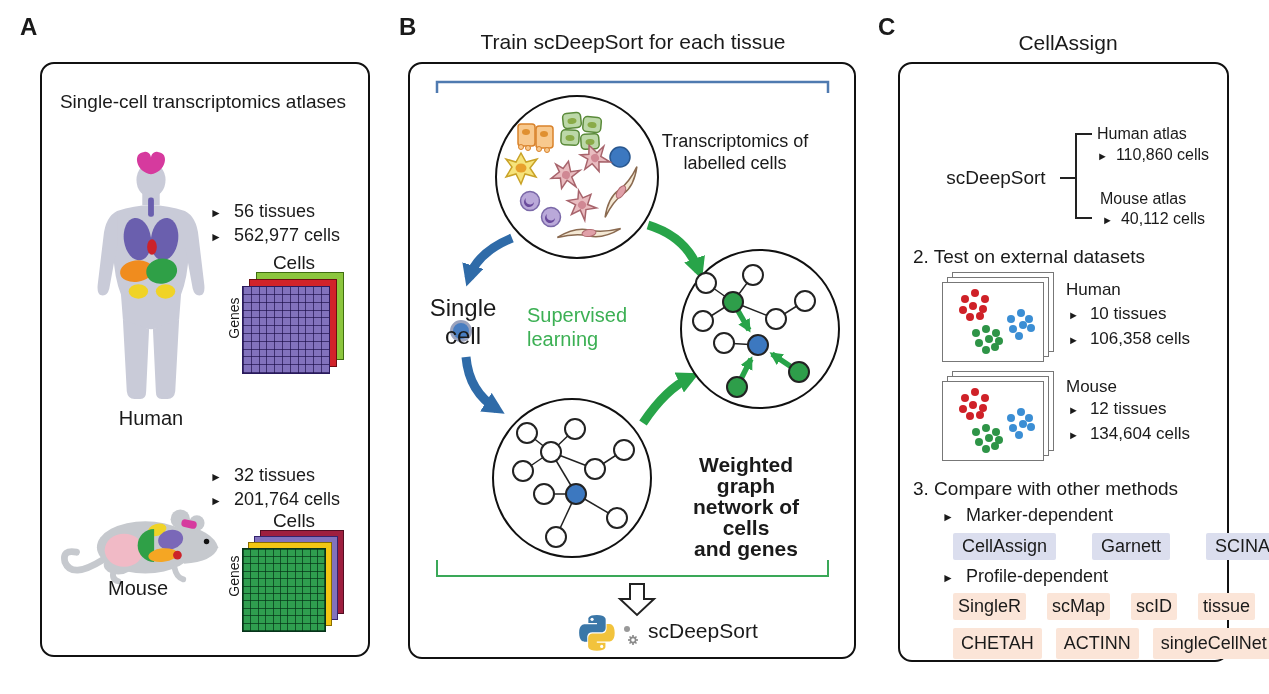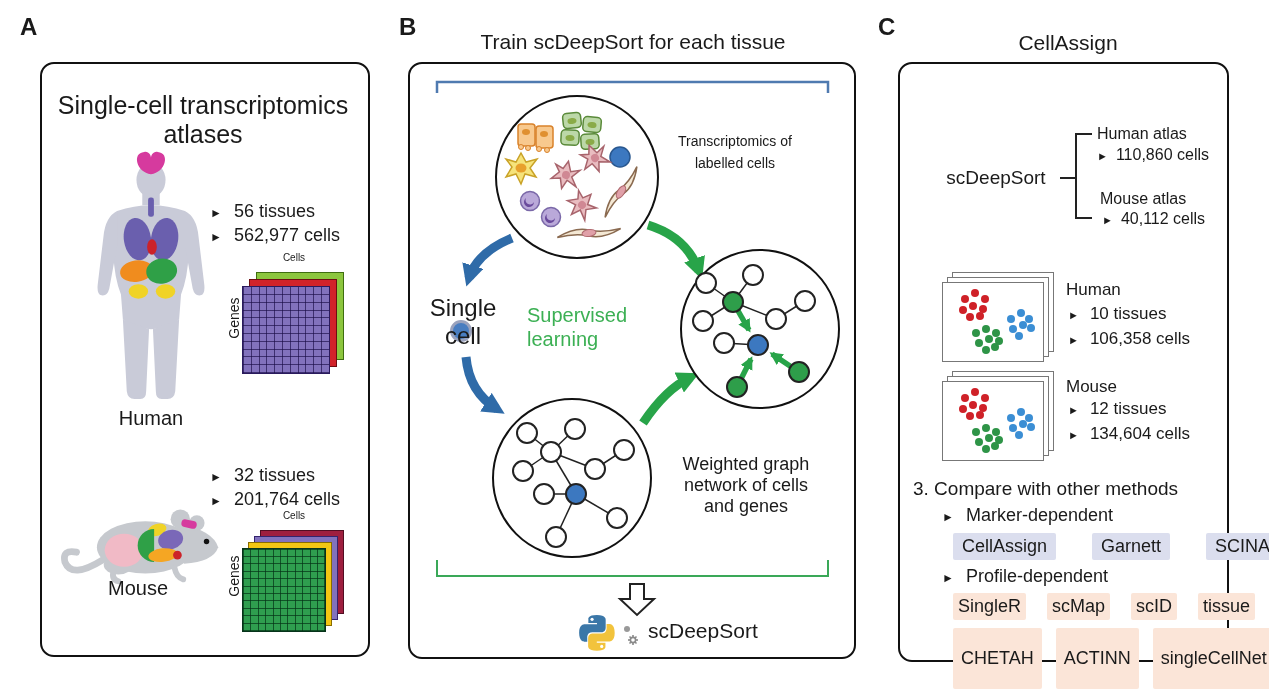--- a/index.html
+++ b/index.html
@@ -2,32 +2,32 @@
 <html><head>
 <meta charset="utf-8">
 <style>
   html,body{margin:0;padding:0;background:#fff;}
   #stage{position:relative;width:1269px;height:694px;background:#ffffff;
          font-family:"Liberation Sans",sans-serif;color:#1a1a1a;overflow:hidden;}
   .abs{position:absolute;}
   .panel-letter{font-size:24px;font-weight:bold;}
   .panel-title{font-size:21px;text-align:center;}
   .panel-box{border:2.5px solid #111;border-radius:14px;background:#fff;}
-  .subtitle{font-size:25px;text-align:center;}
+  .subtitle{font-size:19px;text-align:center;}
   .big-label{font-size:20px;text-align:center;}
   .stat-row{font-size:18px;white-space:nowrap;display:flex;align-items:center;}
   .stat-row .bullet{font-size:12px;margin-right:12px;transform:translateY(0.5px);}
   .stat-row-sm{font-size:16px;}
   .stat-row-sm .bullet{font-size:11px;margin-right:8px;}
   .stat-row-md{font-size:17px;}
   .stat-row-md .bullet{font-size:11px;margin-right:11px;}
   .pre{white-space:pre-line;}
   
   .matrix{width:124px;height:130px;}
-  .matrix .col-label{position:absolute;top:0;left:14px;width:100px;text-align:center;font-size:10px;}
+  .matrix .col-label{position:absolute;top:0;left:14px;width:100px;text-align:center;font-size:19px;}
   .matrix .row-label{position:absolute;left:-26px;top:58px;width:60px;text-align:center;
                      font-size:14px;transform:rotate(-90deg);}
   .matrix .layers{position:absolute;left:12px;top:20px;width:104px;height:104px;}
   .layer{position:absolute;border:1.5px solid #222;}
   .gridA{width:86px;height:86px;}
   .gridB{width:82px;height:82px;}
   .lay-green {background:#8cc63e;border-color:#3f6e10;}
   .lay-red   {background:#d2232a;border-color:#6e0d12;}
   .lay-yellow{background:#f3c613;border-color:#8a6d00;}
   .lay-purple{background:#8272bd;border-color:#33246e;}
@@ -45,21 +45,21 @@
   .card-stack{width:112px;height:90px;}
   .card{position:absolute;width:100px;height:78px;background:#fff;border:1.5px solid #777;}
   .chip-row{display:flex;align-items:center;}
   .chip{display:inline-block;font-size:18px;line-height:25px;padding:1px 9px;border-radius:2px;white-space:nowrap;}
   .chip-marker{background:#dbdeee;}
   .chip-profile{background:#fbe5d8;}
   .row-gap-lg{gap:36px;justify-content:flex-end;}
   .row-gap-sm{gap:21px;}
   .row-gap-md{gap:14px;}
   .chip-tight{padding:1px 5px;}
-  .chip-mid{padding:18px 8px;}
+  .chip-mid{padding:3px 8px;}
   .green-text{color:#3cb054;}
 </style>
 </head>
 <body>
 
 <div id="stage">
 
   <div class="abs panel-letter" style="left:20px;top:13px;">A</div>
   <div class="abs panel-box" style="left:40px;top:62px;width:326px;height:591px;"></div>
   <div class="abs subtitle" style="left:50px;top:91px;width:306px;">Single-cell transcriptomics atlases</div>
@@ -320,26 +320,26 @@
       <g stroke="#8a8a8a" stroke-width="1.6">
         <line x1="220" y1="578" x2="230" y2="578"></line>
           <line x1="225" y1="573" x2="225" y2="583"></line>
         <line x1="221.5" y1="574.5" x2="228.5" y2="581.5"></line>
           <line x1="228.5" y1="574.5" x2="221.5" y2="581.5"></line>
         <circle cx="225" cy="578" r="2.6" fill="#fff" stroke="#8a8a8a"></circle>
       </g>
     </svg>
   </div>
 
-  <div class="abs pre" style="left:650px;top:130px;width:170px;text-align:center;font-size:14px;line-height:22px;">Transcriptomics of
+  <div class="abs pre" style="left:650px;top:130px;width:170px;text-align:center;font-size:18px;line-height:22px;">Transcriptomics of
 labelled cells</div>
   <div class="abs" style="left:413px;top:294px;width:100px;text-align:center;font-size:24px;">Single cell</div>
   <div class="abs pre green-text" style="left:527px;top:303px;width:120px;text-align:left;font-size:20px;line-height:24px;">Supervised
 learning</div>
-  <div class="abs pre" style="left:668px;top:454px;width:156px;text-align:center;font-size:18px;line-height:21px;">Weighted graph
+  <div class="abs pre" style="left:668px;top:454px;width:156px;text-align:center;font-size:21px;line-height:21px;font-weight:bold;">Weighted graph
 network of cells
 and genes</div>
   <div class="abs" style="left:648px;top:619px;font-size:21px;">scDeepSort</div>
 
   <div class="abs panel-letter" style="left:878px;top:13px;">C</div>
   <div class="abs panel-title" style="left:968px;top:31px;width:200px;">CellAssign</div>
   <div class="abs panel-box" style="left:898px;top:62px;width:327px;height:596px;"></div>
 
   <div class="abs" style="left:940px;top:167px;width:112px;text-align:center;font-size:19px;">scDeepSort</div>
   <div class="abs tree-line" style="left:1075px;top:133px;width:1.8px;height:86px;"></div>
@@ -350,20 +350,21 @@
   <div class="abs stat-row stat-row-sm" style="left:1097px;top:146px;">
     <span class="bullet">►</span>
     <span>110,860 cells</span>
   </div>
   <div class="abs tree-label" style="left:1100px;top:190px;">Mouse atlas</div>
   <div class="abs stat-row stat-row-sm" style="left:1102px;top:210px;">
     <span class="bullet">►</span>
     <span>40,112 cells</span>
   </div>
 
+  <div class="abs sec-heading" style="left:913px;top:246px;">2. Test on external datasets</div>
 
   <div class="abs card-stack" style="left:942px;top:272px;">
     <div class="card" style="left:10px;top:0;"></div>
     <div class="card" style="left:5px;top:5px;"></div>
     <div class="card" style="left:0;top:10px;">
       <svg width="100" height="78" viewBox="0 0 100 78">
         <g fill="#cf2128">
             <circle cx="22" cy="16" r="4"></circle>
             <circle cx="32" cy="10" r="4"></circle>
             <circle cx="42" cy="16" r="4"></circle>

